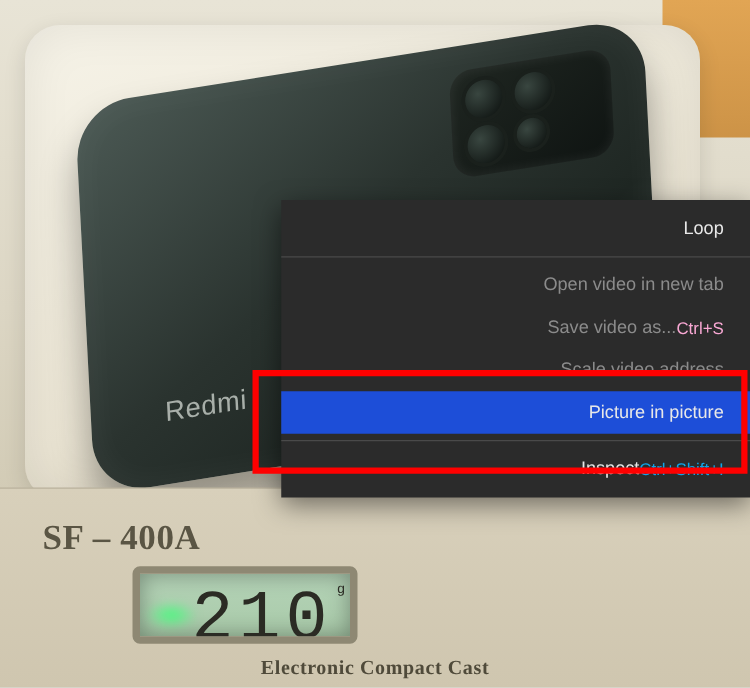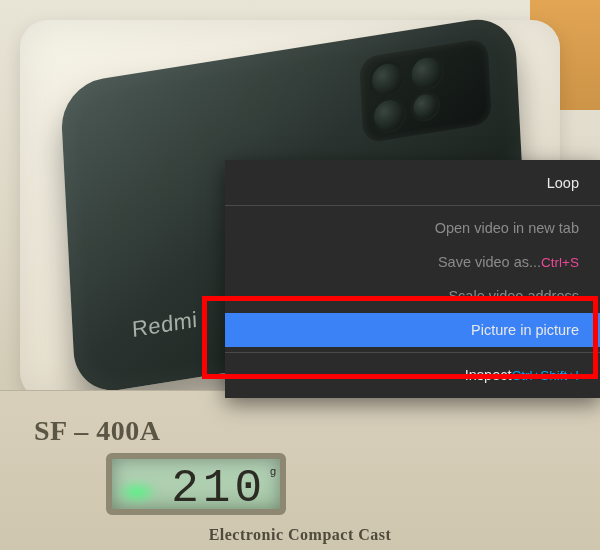--- a/index.html
+++ b/index.html
@@ -13,33 +13,33 @@
   .cam .lens { position: absolute; width: 30px; height: 30px; border-radius: 50%; background: radial-gradient(circle at 35% 35%, #394640, #0a0e0c); box-shadow: 0 0 0 3px #1a201c; }
   .cam .lens.l1 { left: 12px; top: 10px; }
   .cam .lens.l2 { left: 52px; top: 10px; }
   .cam .lens.l3 { left: 12px; top: 46px; }
   .cam .lens.l4 { left: 52px; top: 46px; width: 24px; height: 24px; }
   .brand { position: absolute; left: 60px; bottom: 44px; color: #c9cfc9; font-size: 22px; font-family: Arial, sans-serif; letter-spacing: 0.5px; transform: rotate(0deg); opacity: 0.8; }
   .front-panel { position: absolute; left: 0; right: 0; bottom: 0; height: 160px; background: linear-gradient(180deg, #d8d0bb 0%, #cfc6af 100%); border-top: 1px solid rgba(0,0,0,0.1); }
   .model-label { position: absolute; left: 34px; top: 24px; font-family: Georgia, 'Times New Roman', serif; font-weight: 700; color: #5a5544; font-size: 28px; letter-spacing: 0.5px; }
   .lcd { position: absolute; left: 106px; top: 62px; width: 180px; height: 62px; background: linear-gradient(180deg, #b4d3b7 0%, #a9caa9 100%); border: 6px solid #8e8873; border-radius: 6px; box-shadow: inset 0 0 18px rgba(0,0,0,0.35); overflow: hidden; }
   .lcd .glow { position: absolute; left: 4px; bottom: 6px; width: 42px; height: 22px; background: radial-gradient(ellipse at center, rgba(60,255,120,0.9), rgba(60,255,120,0) 70%); filter: blur(4px); }
-  .lcd .digits { position: absolute; right: 14px; top: 4px; font-family: "DS-Digital", "Courier New", monospace; font-size: 46px; letter-spacing: 4px; color: #2b2b24; }
+  .lcd .digits { position: absolute; right: 14px; top: 4px; font-family: "DS-Digital", "Courier New", monospace; font-size: 56px; letter-spacing: 4px; color: #2b2b24; }
   .lcd .unit { position: absolute; right: 4px; top: 6px; font-size: 11px; color: #2b2b24; }
   .scale-caption { position: absolute; left: 0; right: 0; bottom: 6px; text-align: center; font-family: Georgia, 'Times New Roman', serif; font-weight: 700; color: #4f4a3a; font-size: 16px; letter-spacing: 0.5px; }
   .box-edge { position: absolute; right: 0; top: 0; width: 70px; height: 110px; background: linear-gradient(180deg, #e09a3d, #c9862f); opacity: 0.85; }
 
   
   .ctx { position: absolute; left: 225px; top: 160px; width: 376px; background: #2b2b2b; color: #e8e8e8; font-size: 14.5px; box-shadow: 0 6px 20px rgba(0,0,0,0.5); padding: 6px 0; }
   .ctx .item { display: flex; justify-content: flex-end; align-items: center; height: 34px; padding: 0 22px; cursor: default; }
-  .ctx .item.hover { background: #3b82f6; }
+  .ctx .item.hover { background: #1d4ed8; }
   .ctx .item.disabled { color: #8b8b8b; }
   .ctx .sep { height: 1px; background: #4a4a4a; margin: 5px 0; }
   .ctx .shortcut { color: #0ea5e9; font-size: 13.5px; }
-  .ctx .item.disabled .shortcut { color: #ec4899; }
+  .ctx .item.disabled .shortcut { color: #f9a8d4; }
 
   
   .highlight { position: absolute; border: 5px solid #ff0000; pointer-events: none; }
 </style>
 </head>
 <body>
 
 <div class="stage">
   <div class="table-top"></div>
   <div class="box-edge"></div>

